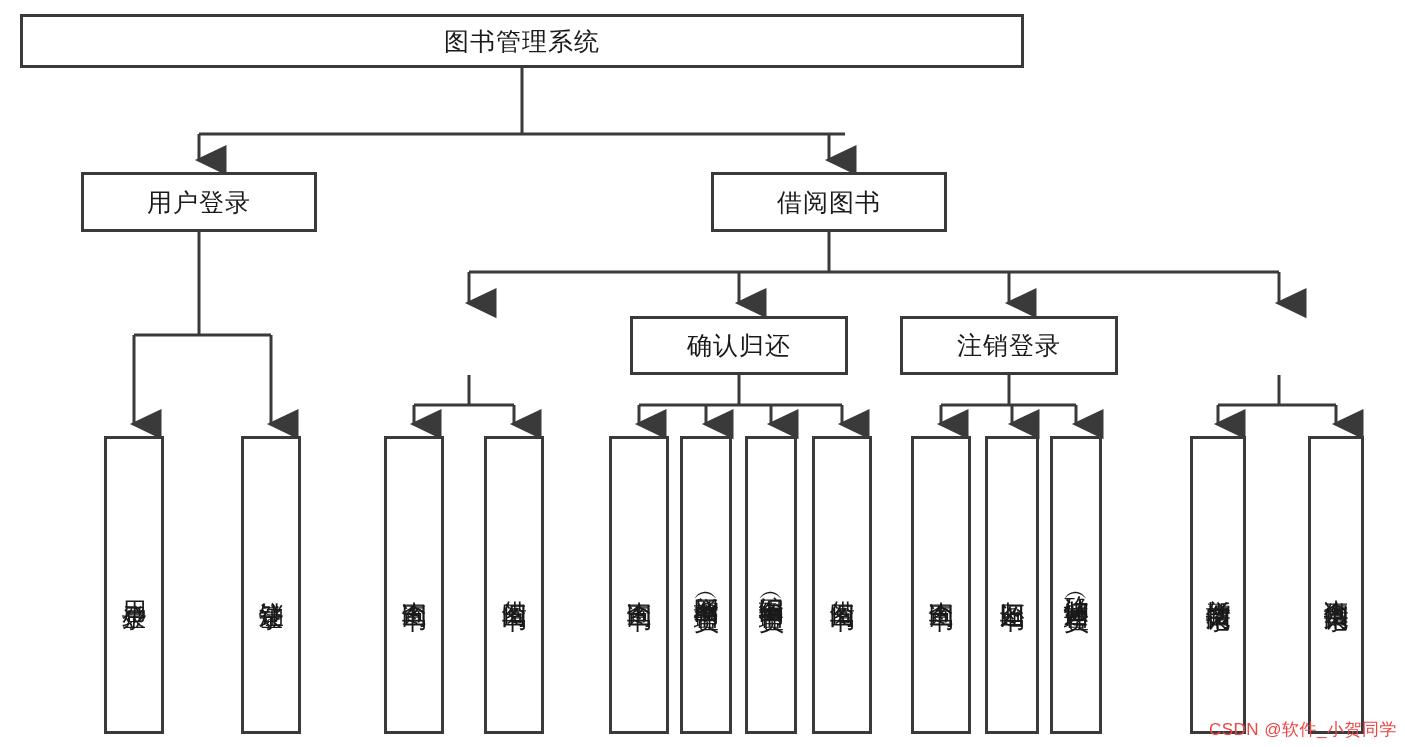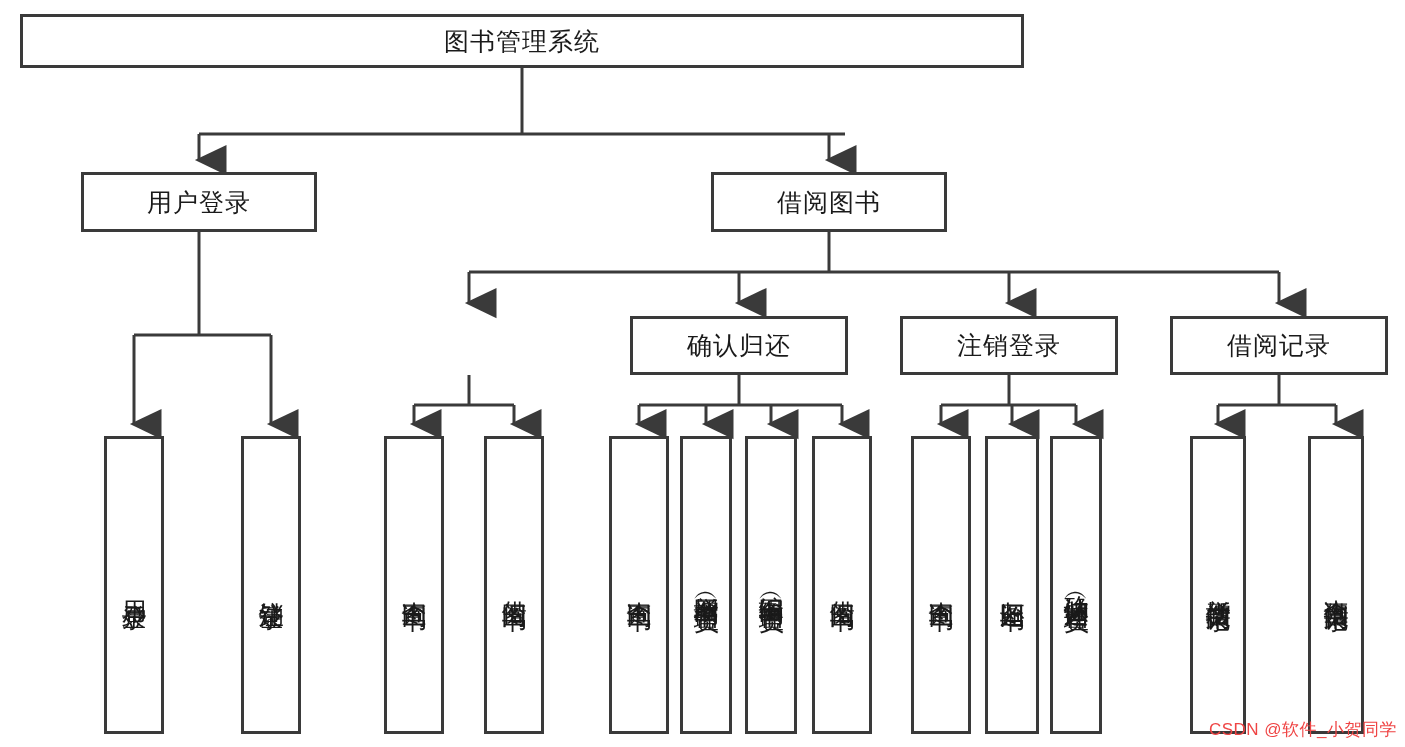--- a/index.html
+++ b/index.html
@@ -128,21 +128,20 @@
     </g>
   </svg>
 
   <div class="node node-h" style="left:20px; top:14px; width:1004px; height:54px;">图书管理系统</div>
 
   <div class="node node-h" style="left:81px; top:172px; width:236px; height:60px;">用户登录</div>
   <div class="node node-h" style="left:711px; top:172px; width:236px; height:60px;">借阅图书</div>
 
   <div class="node node-h" style="left:630px; top:316px; width:218px; height:59px;">确认归还</div>
   <div class="node node-h" style="left:900px; top:316px; width:218px; height:59px;">注销登录</div>
-  <div class="node node-h" style="left:1170px; top:316px; width:218px; height:59px;">借阅记录</div>
 
   <div class="node node-v" style="left:104px; top:436px; width:60px; height:298px;">
     <span class="vtext">用户登录</span>
   </div>
   <div class="node node-v" style="left:241px; top:436px; width:60px; height:298px;">
     <span class="vtext">注销登录</span>
   </div>
 
   <div class="node node-v" style="left:384px; top:436px; width:60px; height:298px;">
     <span class="vtext">查询图书</span>

